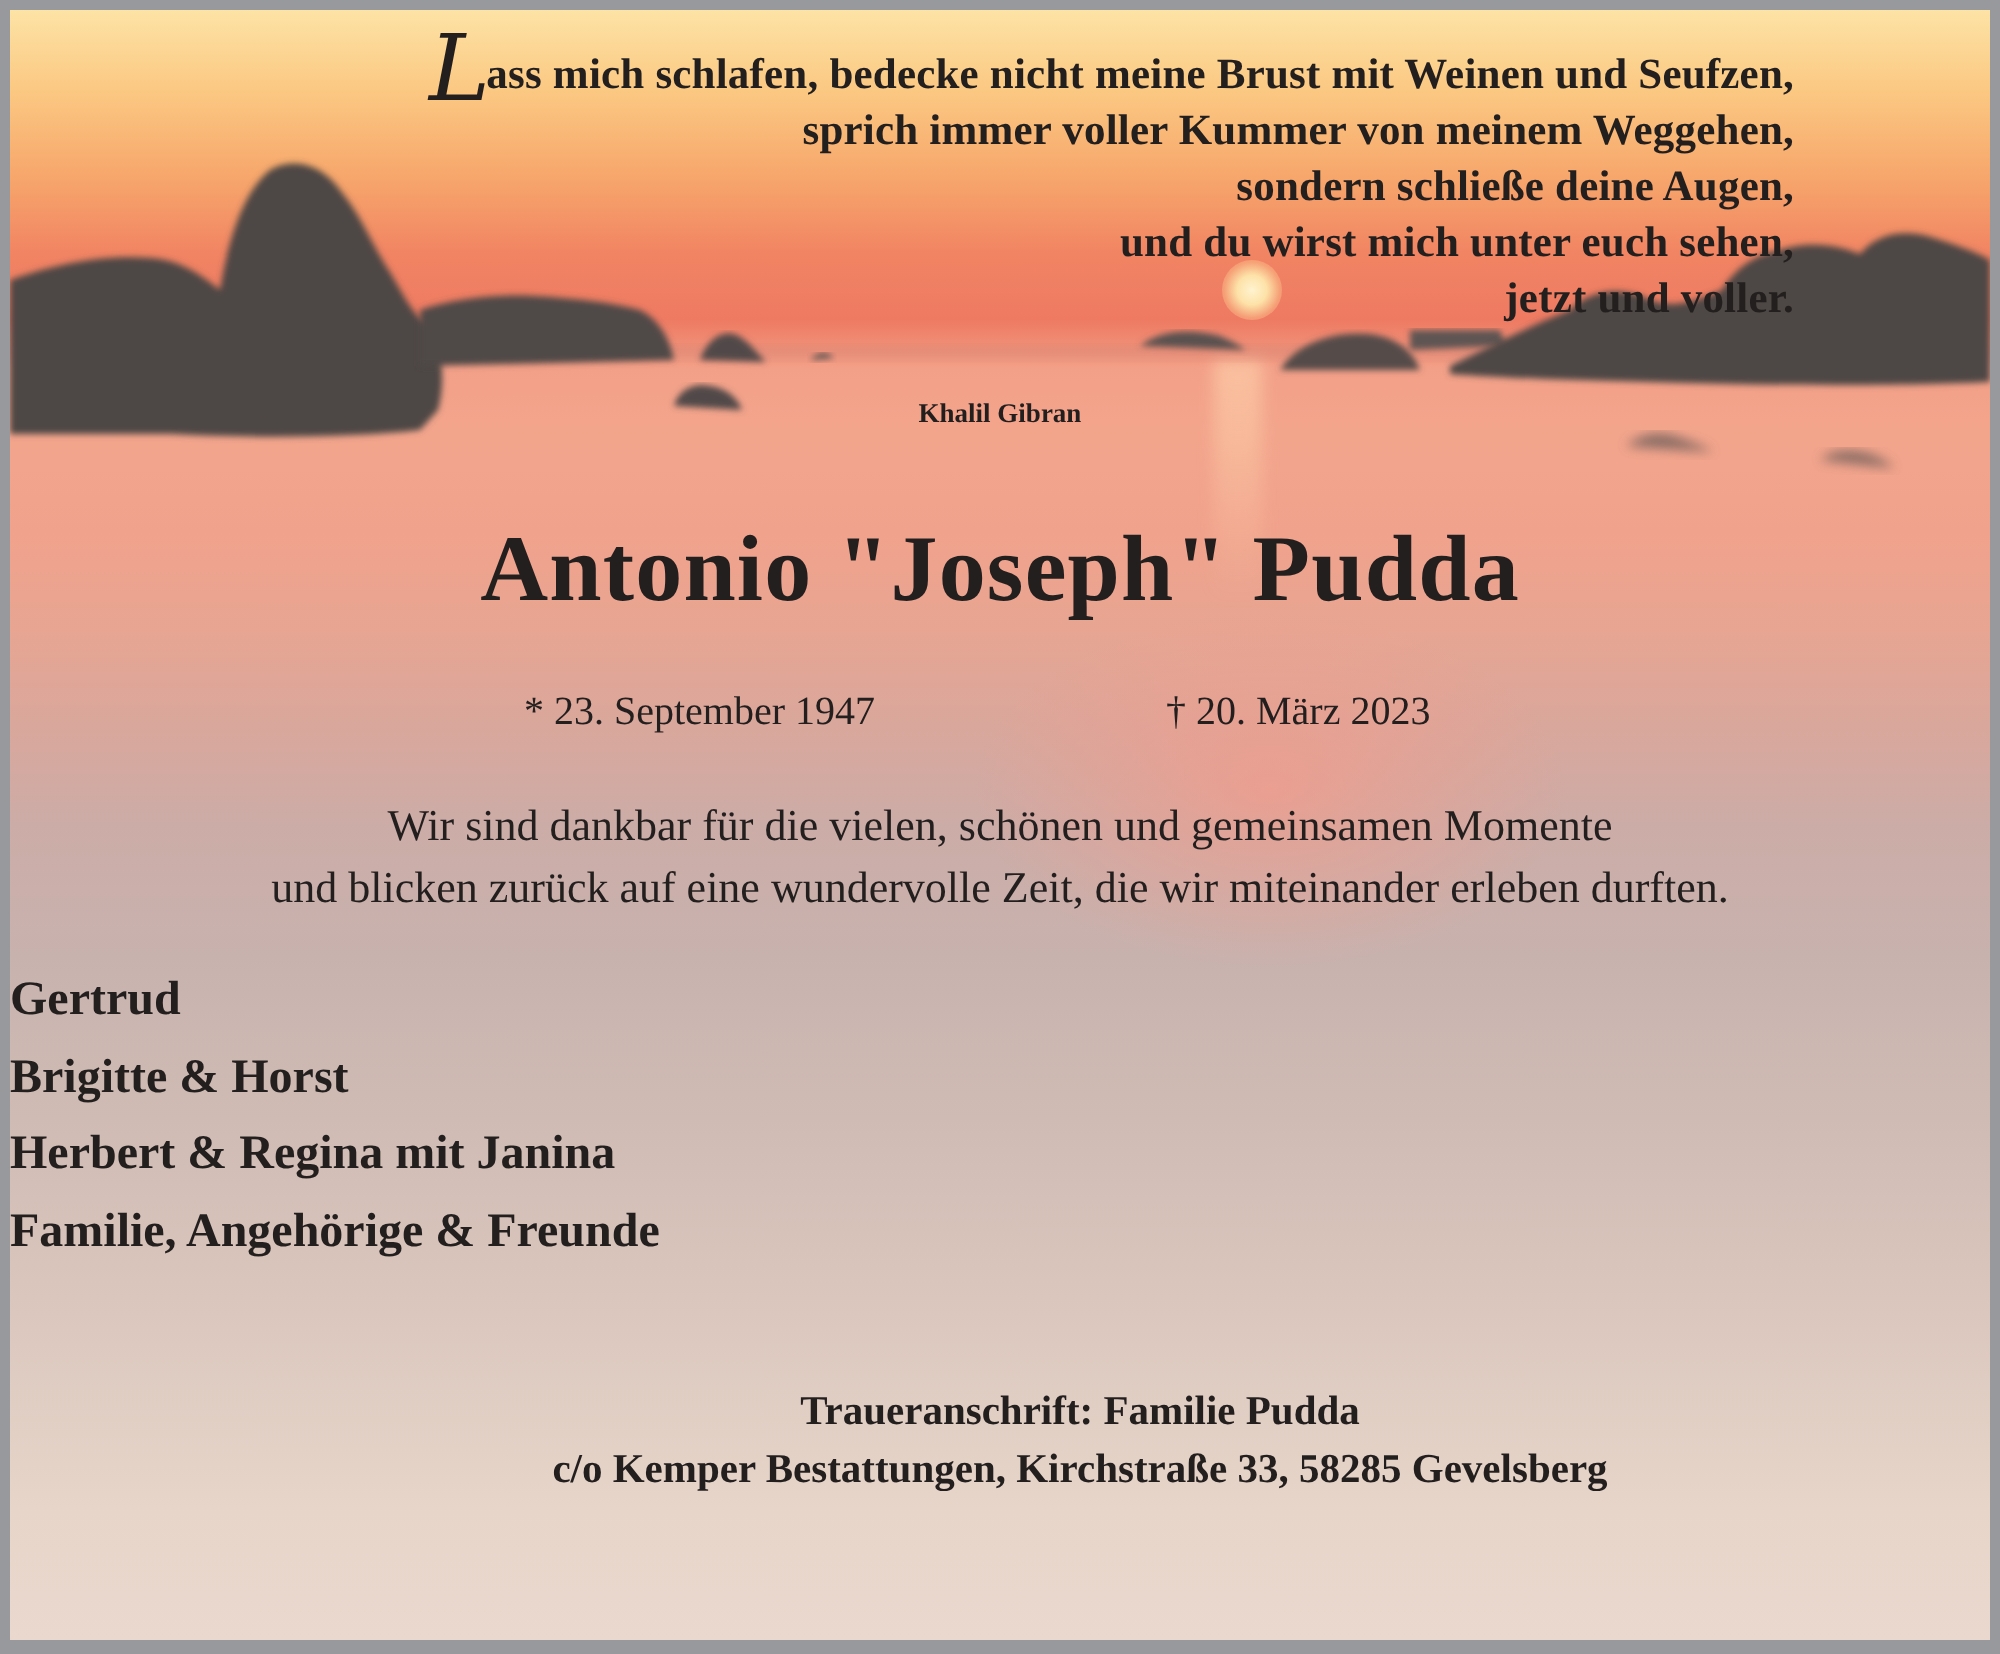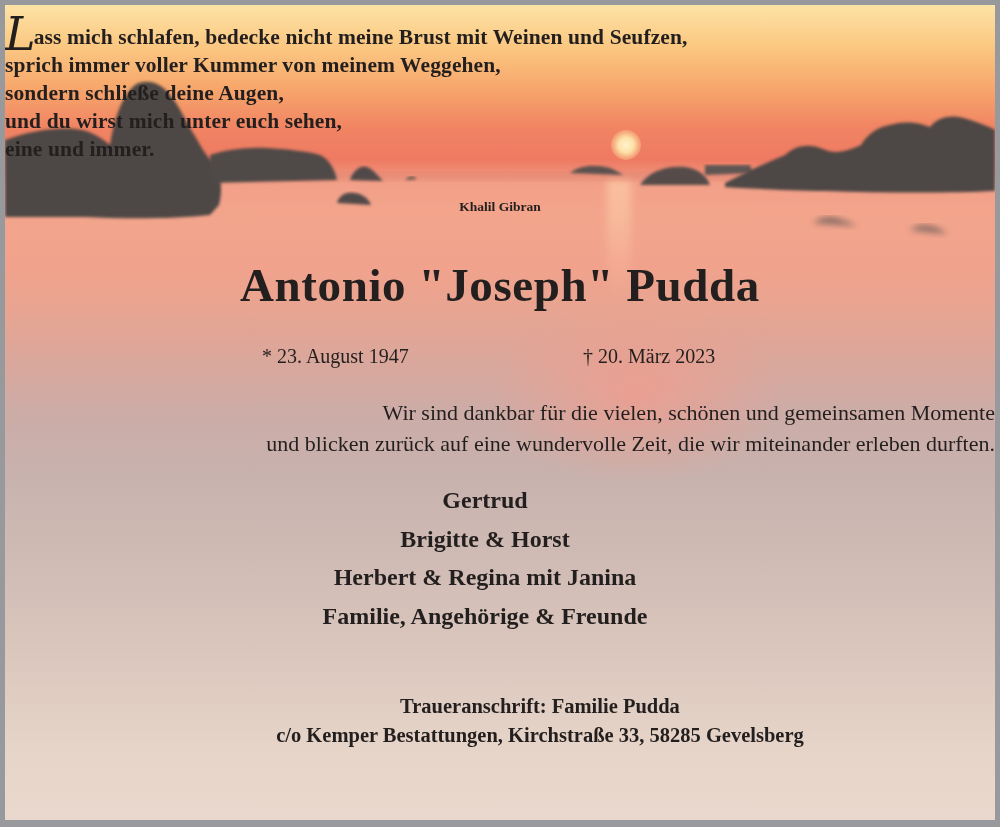--- a/index.html
+++ b/index.html
@@ -27,46 +27,46 @@
     background: radial-gradient(ellipse, rgba(255,150,130,0.55) 0%, rgba(255,150,130,0.0) 70%);
   }
   .sea-shine {
     position: absolute; left: 602px; top: 175px; width: 24px; height: 120px;
     background: linear-gradient(180deg, rgba(255,215,175,0.6), rgba(255,200,170,0));
     filter: blur(4px);
   }
   .rocks { position: absolute; left: 0; top: 0; width: 990px; height: 260px; }
   .content { position: absolute; left: 0; top: 0; width: 990px; height: 815px; }
   .poem {
-    position: absolute; left: 0; top: 18px; width: 892px; text-align: left;
+    position: absolute; left: 0; top: 18px; width: 892px; text-align: right;
     font-weight: bold; font-size: 21.5px; line-height: 28px; letter-spacing: 0.1px;
   }
   .poem .line { display: block; }
   .poem .first-line { padding-left: 0px; }
   .initial {
     font-family: "DejaVu Serif", serif; font-style: italic; font-weight: normal;
     font-size: 46px; line-height: 20px; vertical-align: -6px; margin-right: -2px;
   }
   .author {
     position: absolute; left: 0; top: 194px; width: 990px; text-align: center;
     font-weight: bold; font-size: 13.5px;
   }
   .name {
     position: absolute; left: 0; top: 253px; width: 990px; text-align: center;
     font-weight: bold; font-size: 47px; letter-spacing: 0.6px;
   }
   .dates { position: absolute; top: 340px; font-size: 20px; font-weight: normal; }
   .dates.birth { left: 257px; }
   .dates.death { left: 578px; }
   .thanks {
-    position: absolute; left: 0; top: 392px; width: 990px; text-align: right;
+    position: absolute; left: 0; top: 392px; width: 990px; text-align: center;
     font-size: 22px; line-height: 31px;
   }
   .mourners {
-    position: absolute; left: 0; top: 476px; width: 960px; text-align: center;
+    position: absolute; left: 0; top: 476px; width: 960px; text-align: left;
     font-weight: bold; font-size: 24px; line-height: 38.5px;
   }
   .mourners .line { display: block; }
   .address {
     position: absolute; left: 0; top: 687px; width: 990px; text-align: center;
     font-size: 20.5px; line-height: 29px; font-weight: bold; padding-left: 40px;
   }
   .address .line { display: block; }
   .note {
     position: absolute; left: 0; top: 771px; width: 990px; text-align: center;
@@ -108,27 +108,27 @@
     <path filter="url(#soft2)" fill="#6b5c58" d="M808,218 C815,212 825,210 835,214 C842,216 848,219 852,221 Z" opacity="0.8"></path>
     <path filter="url(#soft2)" fill="#6b5c58" d="M905,225 C910,220 920,219 930,222 C936,224 940,227 942,229 Z" opacity="0.8"></path>
   </svg>
 
   <div class="content">
     <div class="poem">
       <span class="line first-line"><span class="initial">L</span><span>ass mich schlafen, bedecke nicht meine Brust mit Weinen und Seufzen,</span></span>
       <span class="line">sprich immer voller Kummer von meinem Weggehen,</span>
       <span class="line">sondern schließe deine Augen,</span>
       <span class="line">und du wirst mich unter euch sehen,</span>
-      <span class="line">eine und immer.</span>
+      <span class="line">jetzt und voller.</span>
     </div>
     <div class="author">Khalil Gibran</div>
 
     <div class="name">Antonio "Joseph" Pudda</div>
 
-    <div class="dates birth">* 23. August 1947</div>
+    <div class="dates birth">* 23. September 1947</div>
     <div class="dates death">† 20. März 2023</div>
 
     <div class="thanks">
       <div>Wir sind dankbar für die vielen, schönen und gemeinsamen Momente</div>
       <div>und blicken zurück auf eine wundervolle Zeit, die wir miteinander erleben durften.</div>
     </div>
 
     <div class="mourners">
       <span class="line">Gertrud</span>
       <span class="line">Brigitte &amp; Horst</span>

